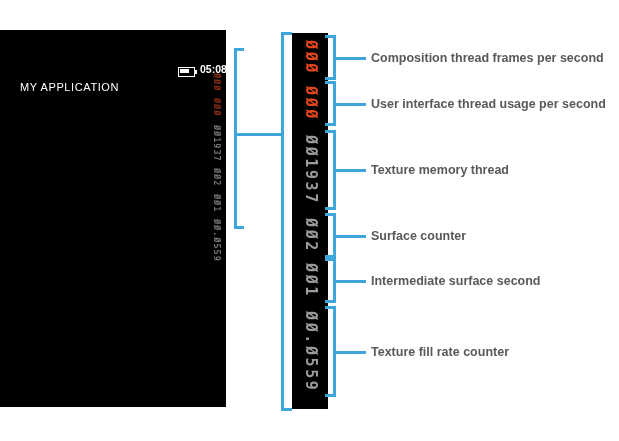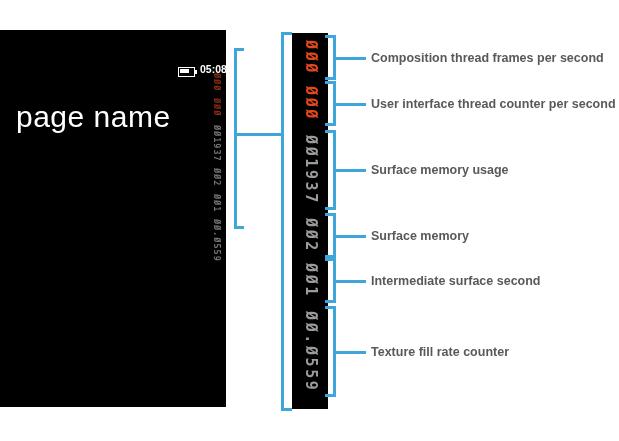--- a/index.html
+++ b/index.html
@@ -41,21 +41,21 @@
 <body>
 
 <div id="stage">
 
   <div class="phone">
     <div class="battery">
       <span class="fill"></span>
       <span class="nub"></span>
     </div>
     <div class="status-time">05:08</div>
-    <div class="page-title">page name</div>
+    <div class="app-title">MY APPLICATION</div>
 
     <div class="lcd-col phone-col" id="phone-col">
         <div class="lcd red" style="margin-top: 0px;">ØØØ</div>
         <div class="lcd red" style="margin-top: 7px;">ØØØ</div>
         <div class="lcd gray" style="margin-top: 8px;">ØØ1937</div>
         <div class="lcd gray" style="margin-top: 7px;">ØØ2</div>
         <div class="lcd gray" style="margin-top: 7px;">ØØ1</div>
         <div class="lcd gray" style="margin-top: 7px;">ØØ.Ø559</div>
       </div>
   </div>
@@ -82,31 +82,31 @@
   <div id="callouts">
       <div class="blue" style="left: 333px; top: 35px; width: 3px; height: 45px;"></div>
       <div class="blue" style="left: 325px; top: 35px; width: 11px; height: 3px;"></div>
       <div class="blue" style="left: 325px; top: 77px; width: 11px; height: 3px;"></div>
       <div class="blue" style="left: 336px; top: 57px; width: 30px; height: 3px;"></div>
       <div class="label" style="top: 50px;">Composition thread frames per second</div>
       <div class="blue" style="left: 333px; top: 81px; width: 3px; height: 45px;"></div>
       <div class="blue" style="left: 325px; top: 81px; width: 11px; height: 3px;"></div>
       <div class="blue" style="left: 325px; top: 123px; width: 11px; height: 3px;"></div>
       <div class="blue" style="left: 336px; top: 103px; width: 30px; height: 3px;"></div>
-      <div class="label" style="top: 96px;">User interface thread counter per second</div>
+      <div class="label" style="top: 96px;">User interface thread usage per second</div>
       <div class="blue" style="left: 333px; top: 130px; width: 3px; height: 80px;"></div>
       <div class="blue" style="left: 325px; top: 130px; width: 11px; height: 3px;"></div>
       <div class="blue" style="left: 325px; top: 207px; width: 11px; height: 3px;"></div>
       <div class="blue" style="left: 336px; top: 169px; width: 30px; height: 3px;"></div>
-      <div class="label" style="top: 162px;">Surface memory usage</div>
+      <div class="label" style="top: 162px;">Texture memory thread</div>
       <div class="blue" style="left: 333px; top: 213px; width: 3px; height: 45px;"></div>
       <div class="blue" style="left: 325px; top: 213px; width: 11px; height: 3px;"></div>
       <div class="blue" style="left: 325px; top: 255px; width: 11px; height: 3px;"></div>
       <div class="blue" style="left: 336px; top: 235px; width: 30px; height: 3px;"></div>
-      <div class="label" style="top: 228px;">Surface memory</div>
+      <div class="label" style="top: 228px;">Surface counter</div>
       <div class="blue" style="left: 333px; top: 258px; width: 3px; height: 45px;"></div>
       <div class="blue" style="left: 325px; top: 258px; width: 11px; height: 3px;"></div>
       <div class="blue" style="left: 325px; top: 300px; width: 11px; height: 3px;"></div>
       <div class="blue" style="left: 336px; top: 280px; width: 30px; height: 3px;"></div>
       <div class="label" style="top: 273px;">Intermediate surface second</div>
       <div class="blue" style="left: 333px; top: 306px; width: 3px; height: 91px;"></div>
       <div class="blue" style="left: 325px; top: 306px; width: 11px; height: 3px;"></div>
       <div class="blue" style="left: 325px; top: 394px; width: 11px; height: 3px;"></div>
       <div class="blue" style="left: 336px; top: 351px; width: 30px; height: 3px;"></div>
       <div class="label" style="top: 344px;">Texture fill rate counter</div>

